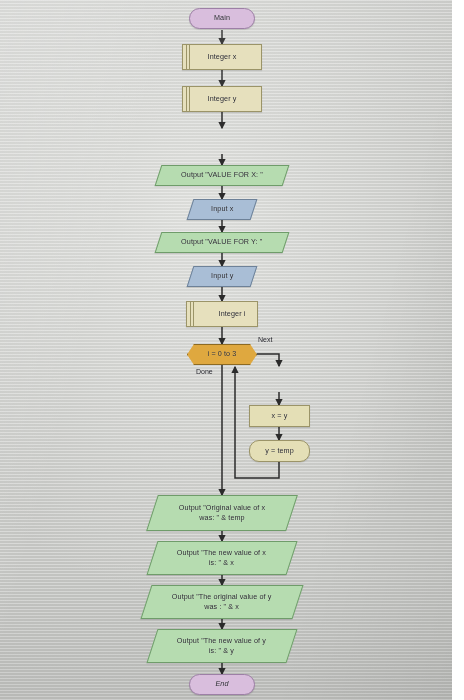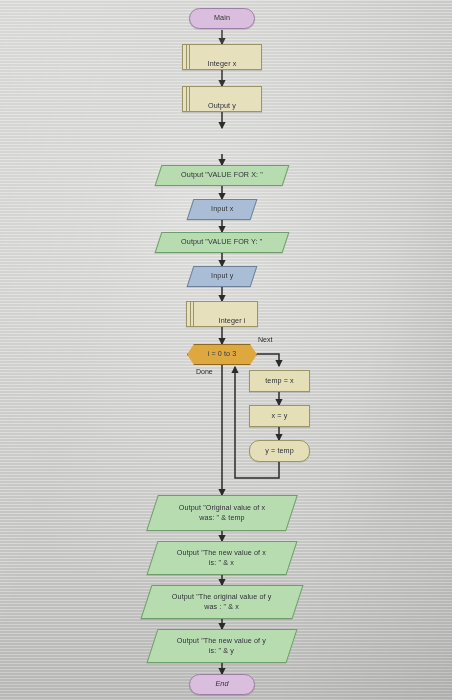--- a/index.html
+++ b/index.html
@@ -68,21 +68,20 @@
     border: 1px solid #9d7fa6;
     border-radius: 999px;
     box-shadow: 0 1px 1px rgba(0,0,0,0.12);
   }
 
   
   .declare {
     background: #e6e0bd;
     border: 1px solid #9b9468;
     box-shadow: 0 1px 1px rgba(0,0,0,0.10);
-    align-items: flex-end;
   }
   .declare:before {
     content: "";
     position: absolute;
     left: 3px;
     top: 0;
     bottom: 0;
     width: 0;
     border-left: 1px solid #9b9468;
   }
@@ -193,21 +192,21 @@
 
   <div class="node terminal" style="left:189px; top:8px; width:66px; height:21px;">
     <span>Main</span>
   </div>
 
   <div class="node declare" style="left:182px; top:44px; width:80px; height:26px;">
     <span>Integer x</span>
   </div>
 
   <div class="node declare" style="left:182px; top:86px; width:80px; height:26px;">
-    <span>Output y</span>
+    <span>Integer y</span>
   </div>
 
 
   <div class="node io-out" style="left:158px; top:165px; width:128px; height:21px;">
     <span>Output "VALUE FOR X: "</span>
   </div>
 
   <div class="node io-in" style="left:190px; top:199px; width:64px; height:21px;">
     <span>Input x</span>
   </div>
@@ -224,23 +223,20 @@
     <span>Integer i</span>
   </div>
 
   <div class="node loop" style="left:187px; top:344px; width:70px; height:21px;">
     <span>i = 0 to 3</span>
   </div>
 
   <div class="edge-label" style="left:258px; top:336px;">Next</div>
   <div class="edge-label" style="left:196px; top:368px;">Done</div>
 
-  <div class="node assign" style="left:249px; top:370px; width:61px; height:22px;">
-    <span>temp = x</span>
-  </div>
 
   <div class="node assign" style="left:249px; top:405px; width:61px; height:22px;">
     <span>x = y</span>
   </div>
 
   <div class="node assign" style="left:249px; top:440px; width:61px; height:22px;border-radius:10px;">
     <span>y = temp</span>
   </div>
 
   <div class="node io-out" style="left:152px; top:495px; width:140px; height:36px;">

